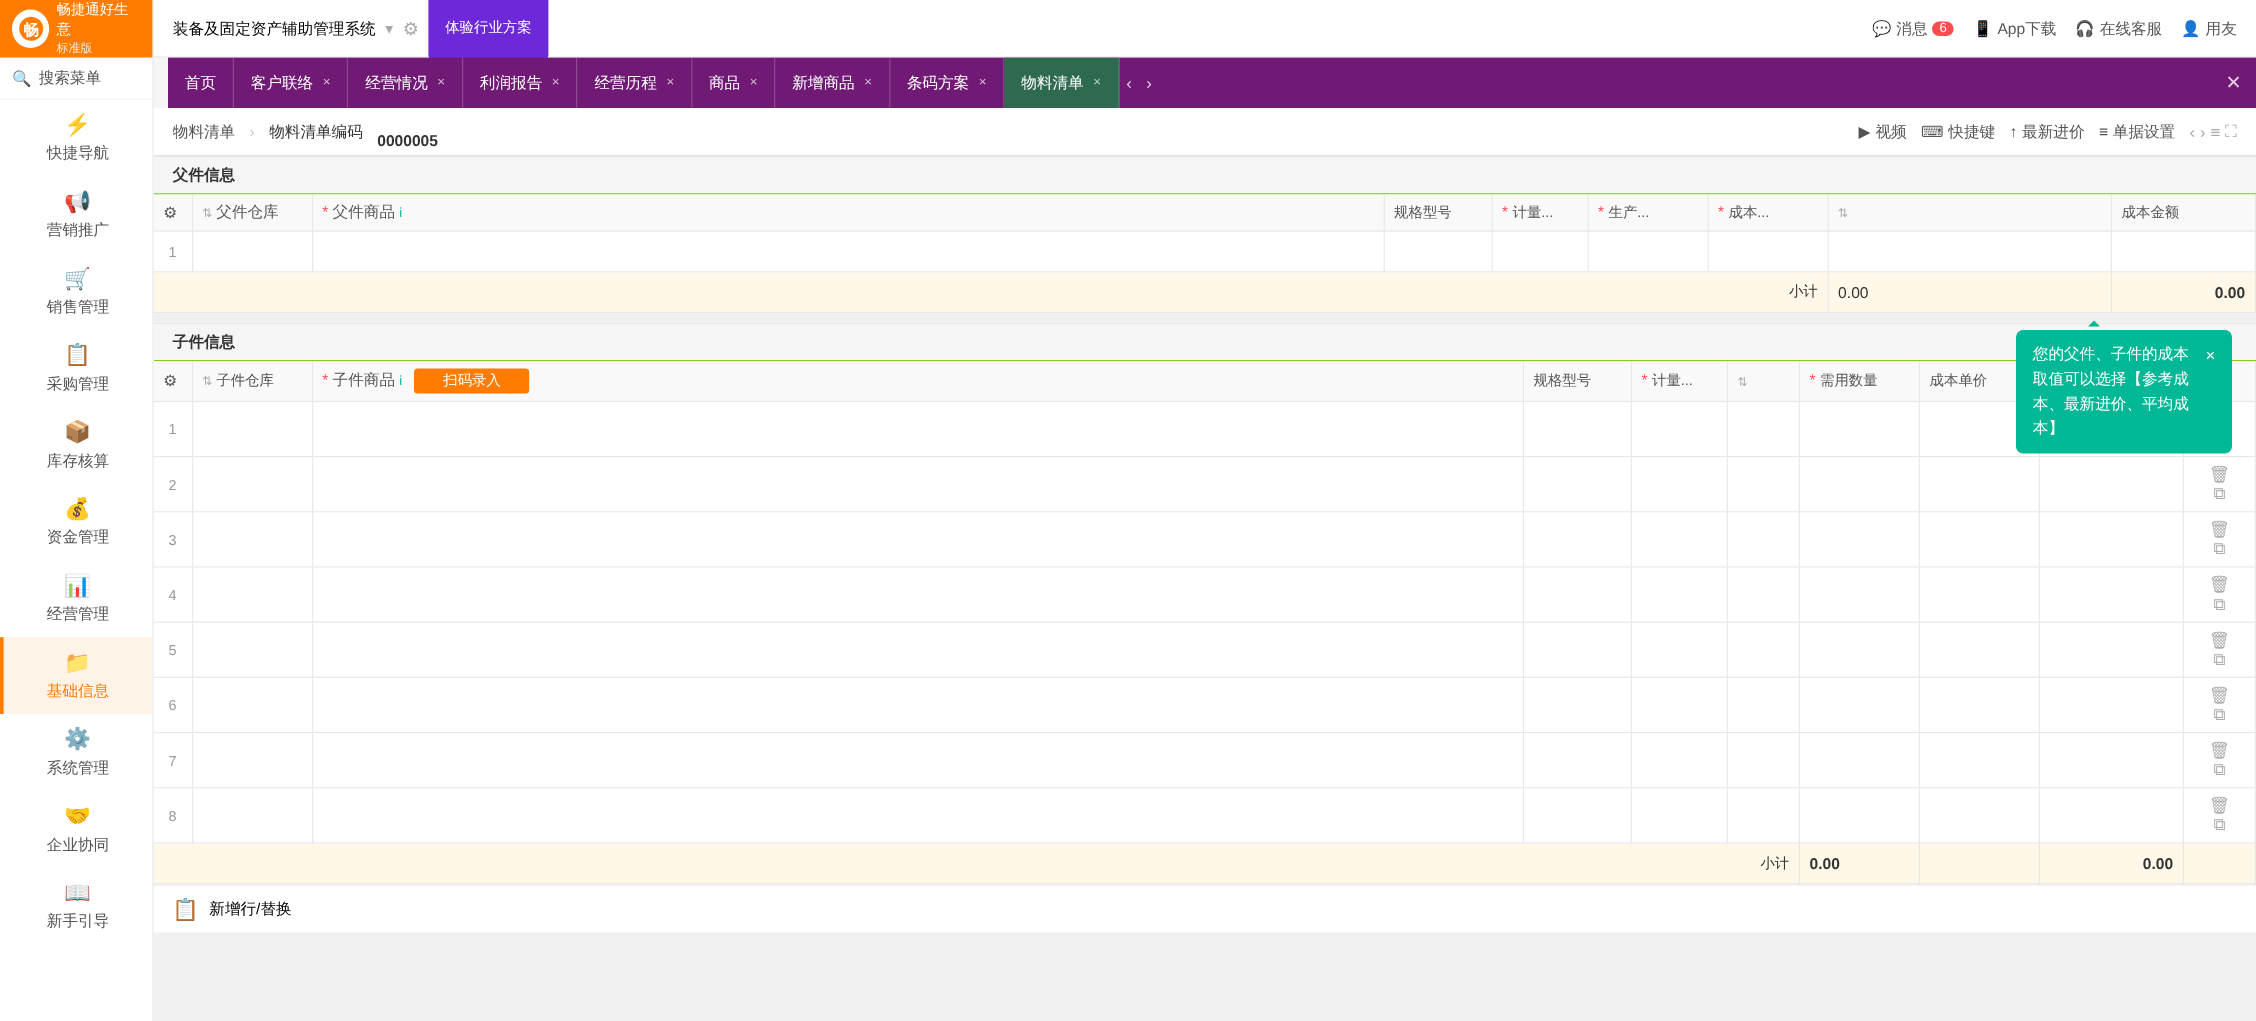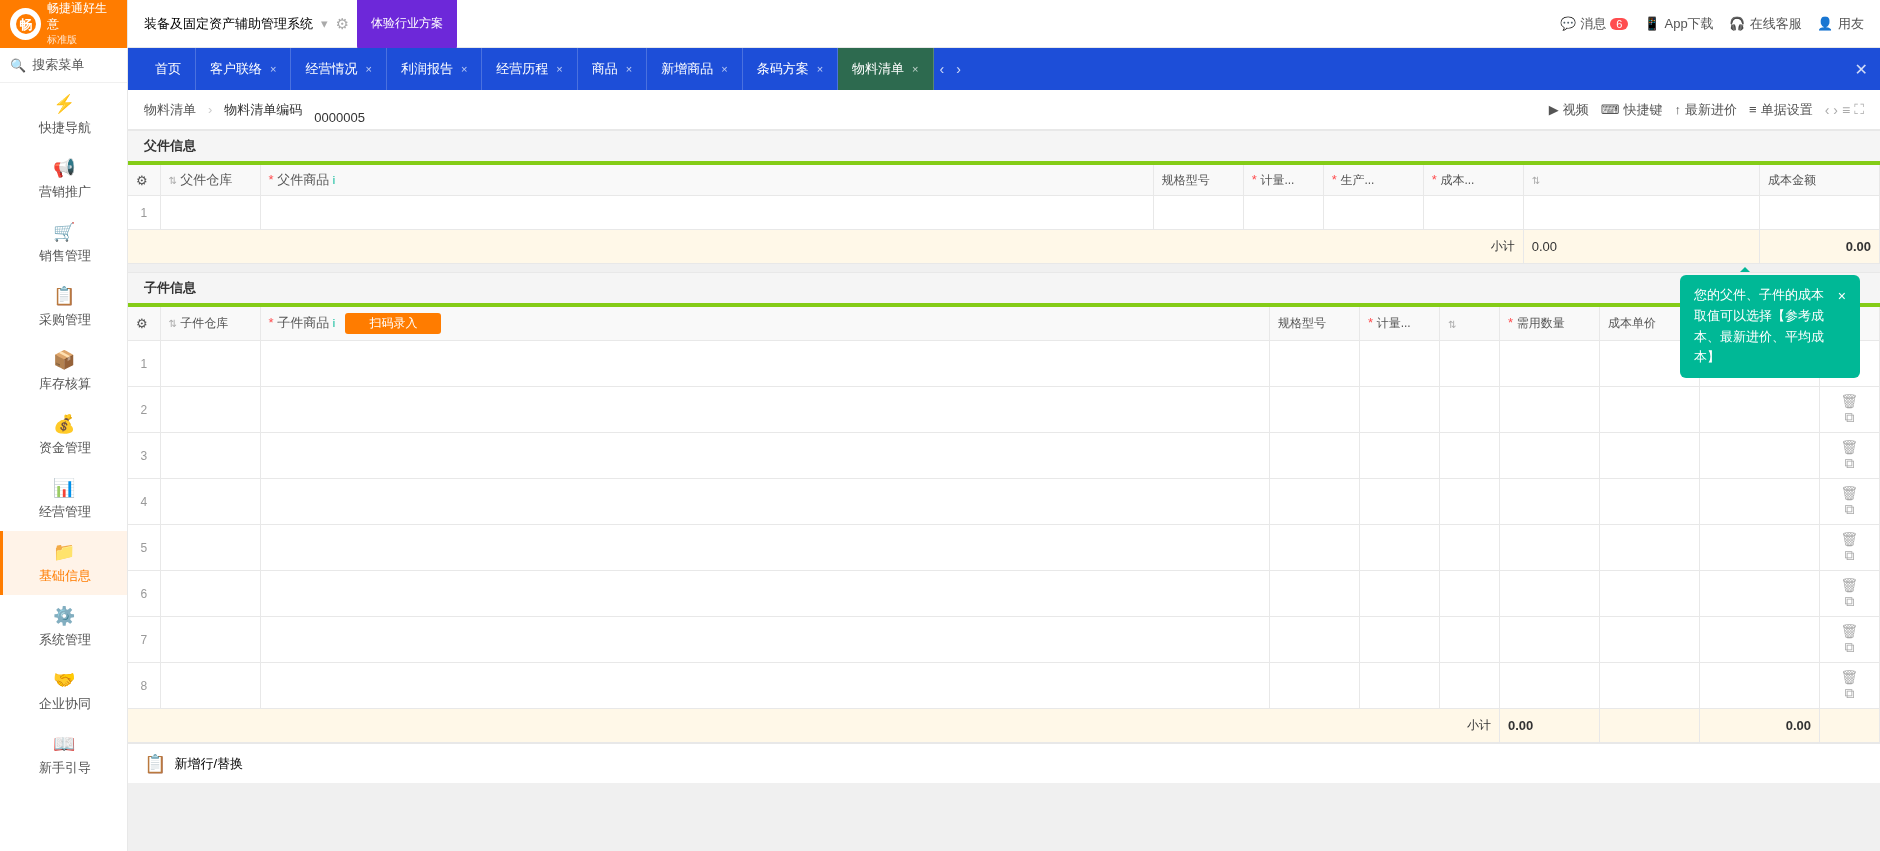--- a/index.html
+++ b/index.html
@@ -76,26 +76,27 @@
       border-bottom: 1px solid #e8e8e8;
     }
     .header-left { display: flex; align-items: center; gap: 8px; }
     .header-right { display: flex; align-items: center; gap: 16px; color: #555; }
     .header-btn { display: flex; align-items: center; gap: 4px; cursor: pointer; font-size: 13px; }
     .badge { background: #ff4d4f; color: #fff; border-radius: 10px; padding: 0 5px; font-size: 11px; min-width: 18px; text-align: center; }
     .try-btn { background: #6d28d9; color: #fff; border: none; padding: 18px 14px; border-radius: 4px; cursor: pointer; font-size: 12px; }
 
     
     .nav-tabs {
-      background: #1d4ed8;
+      background: #701a75;
       display: flex;
       align-items: center;
       height: 42px;
-      padding: 0 0 0 13px;
+      padding: 0 0 0 0;
       overflow: hidden;
+      margin-left: 12px;
     }
     .nav-tab {
       display: flex;
       align-items: center;
       padding: 0 14px;
       height: 42px;
       color: #fff;
       cursor: pointer;
       font-size: 13px;
       white-space: nowrap;
@@ -112,42 +113,42 @@
       display: flex;
       align-items: center;
       padding: 6px 16px;
       border-bottom: 1px solid #e8e8e8;
       gap: 12px;
       height: 40px;
     }
     .breadcrumb-item { color: #555; font-size: 13px; cursor: pointer; }
     .breadcrumb-item.current { font-weight: normal; color: #333; }
     .breadcrumb-sep { color: #ccc; }
-    .breadcrumb-code { color: #333; font-weight: 400; margin-top: 15px; }
+    .breadcrumb-code { color: #333; font-weight: 700; margin-top: 15px; }
     .toolbar-right { margin-left: auto; display: flex; align-items: center; gap: 12px; }
     .toolbar-btn { display: flex; align-items: center; gap: 4px; color: #555; cursor: pointer; font-size: 12px; }
 
     
     .content {
       flex: 1;
       overflow-y: auto;
       background: #f0f0f0;
       padding: 0;
     }
     .section {
       background: #fff;
       margin: 0;
     }
     .section-header {
       background: #f5f5f5;
       padding: 6px 16px;
       font-size: 13px;
       font-weight: bold;
       color: #333;
-      border-bottom: 4px solid #84cc16;
+      border-bottom: 1px solid #84cc16;
       border-top: 1px solid #e8e8e8;
     }
 
     
     .data-table {
       width: 100%;
       border-collapse: collapse;
     }
     .data-table th {
       background: #f9f9f9;

